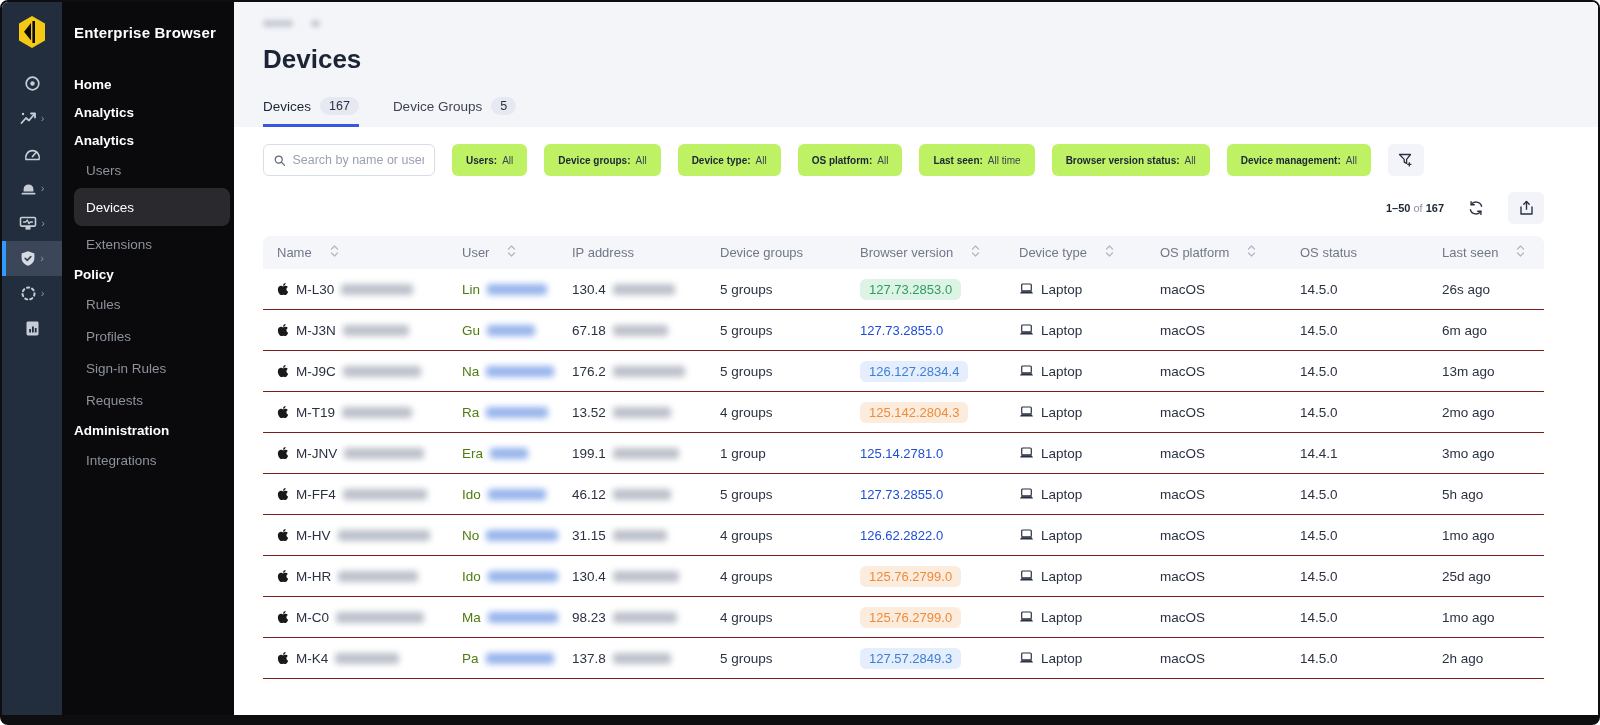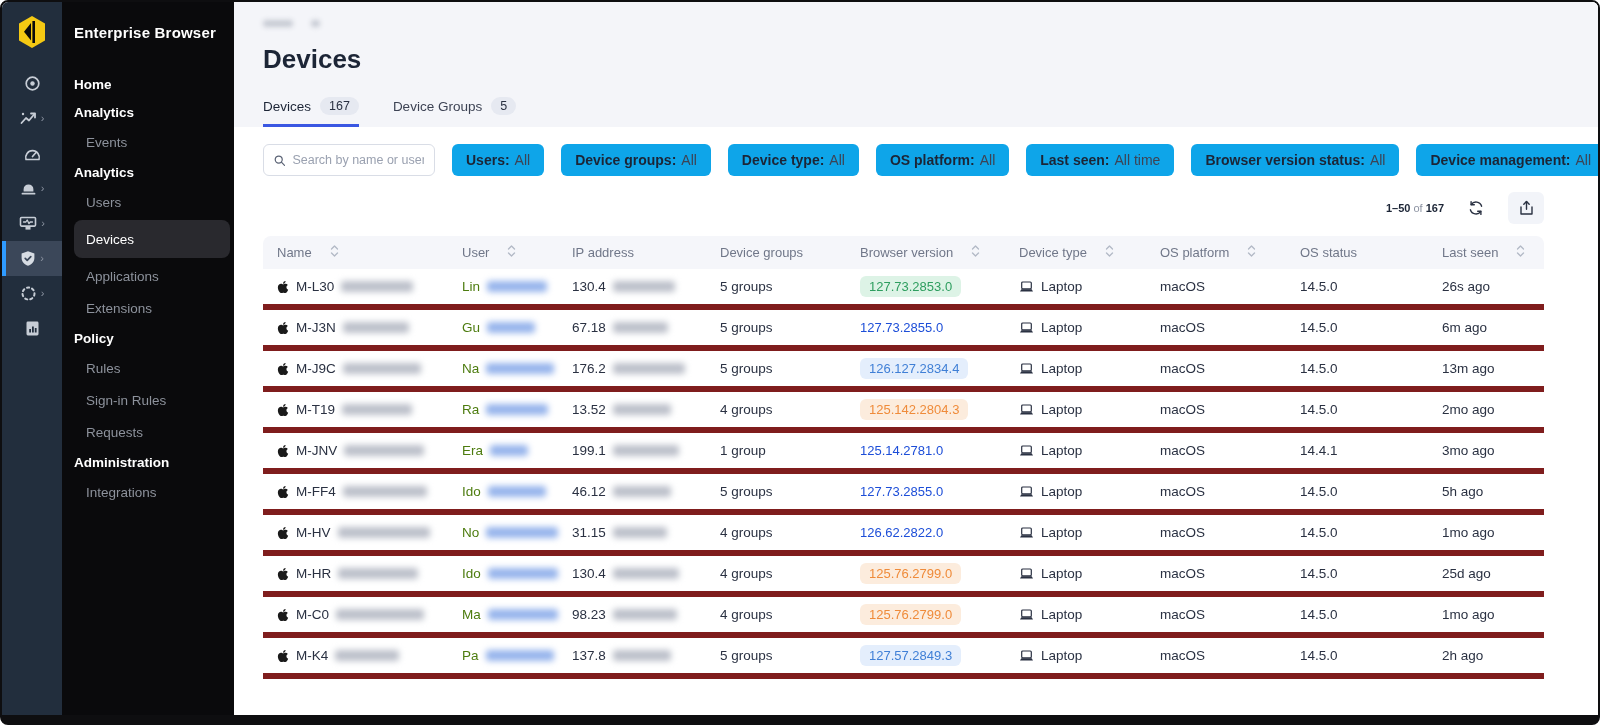--- a/index.html
+++ b/index.html
@@ -65,22 +65,22 @@
   .search{
     width:172px; height:32px; background:#fff; border:1px solid #d9dde6; border-radius:6px;
     display:flex; align-items:center; padding:0 10px; gap:7px; flex:0 0 auto;
   }
   .search input{
     border:none; outline:none; width:100%; font-size:12.5px; color:#2a3142;
     font-family:"Liberation Sans", sans-serif; background:transparent;
   }
   .search input::placeholder{ color:#9aa1b0; }
   .chip{
-    height:32px; background:#0ea5e9; border-radius:6px; padding:0 14px;
-    display:flex; align-items:center; font-size:14px; color:#1c2536; cursor:pointer; white-space:nowrap;
+    height:32px; background:#bef264; border-radius:6px; padding:0 14px;
+    display:flex; align-items:center; font-size:10px; color:#1c2536; cursor:pointer; white-space:nowrap;
   }
   .chip b{ font-weight:bold; }
   .chip span{ color:#3d4354; margin-left:5px; font-weight:normal; }
   .icon-btn{
     height:32px; min-width:36px; background:#f2f4f9; border:none; border-radius:6px;
     display:flex; align-items:center; justify-content:center; cursor:pointer;
   }
   .icon-btn.plain{ background:transparent; min-width:24px; }
 
   
@@ -94,21 +94,21 @@
   .t-head, .t-row{
     display:grid;
     grid-template-columns:185px 110px 148px 140px 159px 141px 140px 142px 1fr;
     align-items:center;
   }
   .t-head{
     background:#f5f6fa; border-radius:8px 8px 0 0; height:33px;
     font-size:13px; color:#707789;
   }
   .t-head .th{ display:flex; align-items:center; gap:18px; padding-left:14px; cursor:pointer; }
-  .t-row{ height:41px; border-bottom:6px solid #7f1d1d; font-size:13.5px; color:#2a3142; background:#fff; }
+  .t-row{ height:41px; border-bottom:1px solid #7f1d1d; font-size:13.5px; color:#2a3142; background:#fff; }
   .t-row .td{ padding-left:14px; display:flex; align-items:center; gap:7px; white-space:nowrap; }
   .dev-name{ display:flex; align-items:center; gap:8px; }
   .link{ color:#4d7c0f; cursor:pointer; }
   .blur{ display:inline-block; height:11px; border-radius:3px; background:#bcc0ca; filter:blur(3px); }
   .blur.blue{ background:#96b4ec; }
   .badge{ padding:3px 9px; border-radius:6px; font-size:13px; }
   .badge.green{ background:#ddf3e6; color:#2e9e5f; }
   .badge.blue{ background:#e4eefc; color:#3f7fd6; }
   .badge.orange{ background:#fcecdd; color:#ef8b3a; }
   .badge.none{ background:transparent; color:#1d4ed8; padding-left:0; }
@@ -201,28 +201,27 @@
           </span>
         </div>
       </div>
   </div>
 
   <div class="sidebar">
     <div class="brand">Enterprise Browser</div>
     <div class="nav">
         <div class="nav-item root">Home</div>
         <div class="nav-item section">Analytics</div>
-        <div class="nav-item sub">Events</div>
         <div class="nav-item section">Analytics</div>
         <div class="nav-item sub">Users</div>
         <div class="nav-item sub active">Devices</div>
-        <div class="nav-item sub">Applications</div>
         <div class="nav-item sub">Extensions</div>
         <div class="nav-item section">Policy</div>
         <div class="nav-item sub">Rules</div>
+        <div class="nav-item sub">Profiles</div>
         <div class="nav-item sub">Sign-in Rules</div>
         <div class="nav-item sub">Requests</div>
         <div class="nav-item section">Administration</div>
         <div class="nav-item sub">Integrations</div>
       </div>
   </div>
 
   <div class="main">
 
     <div class="head-band">

